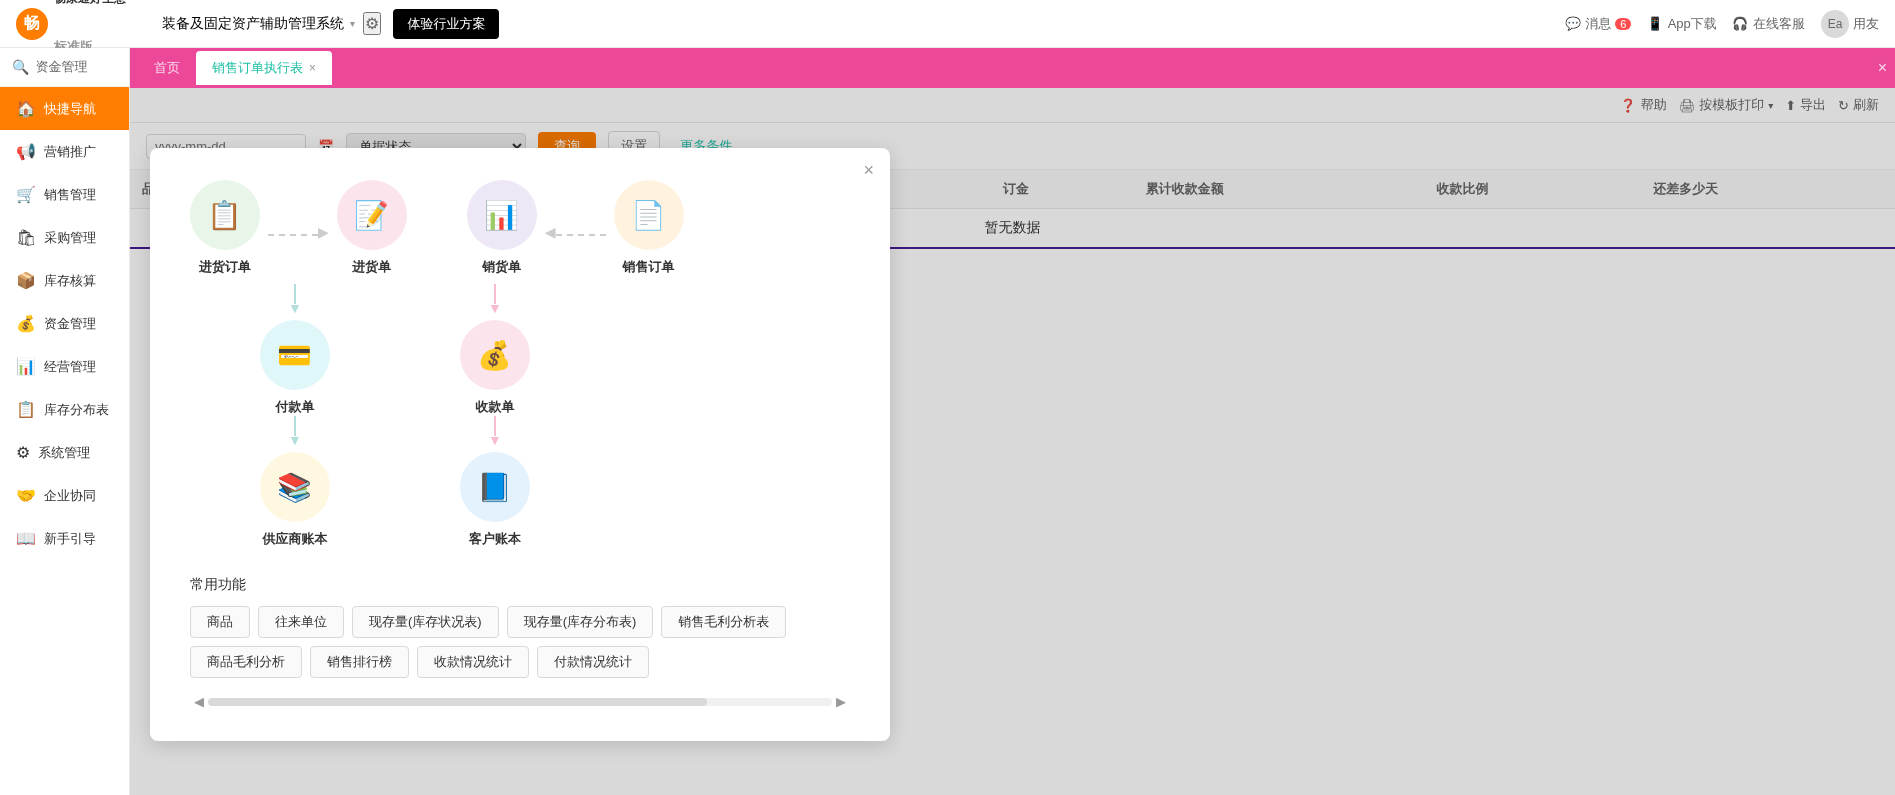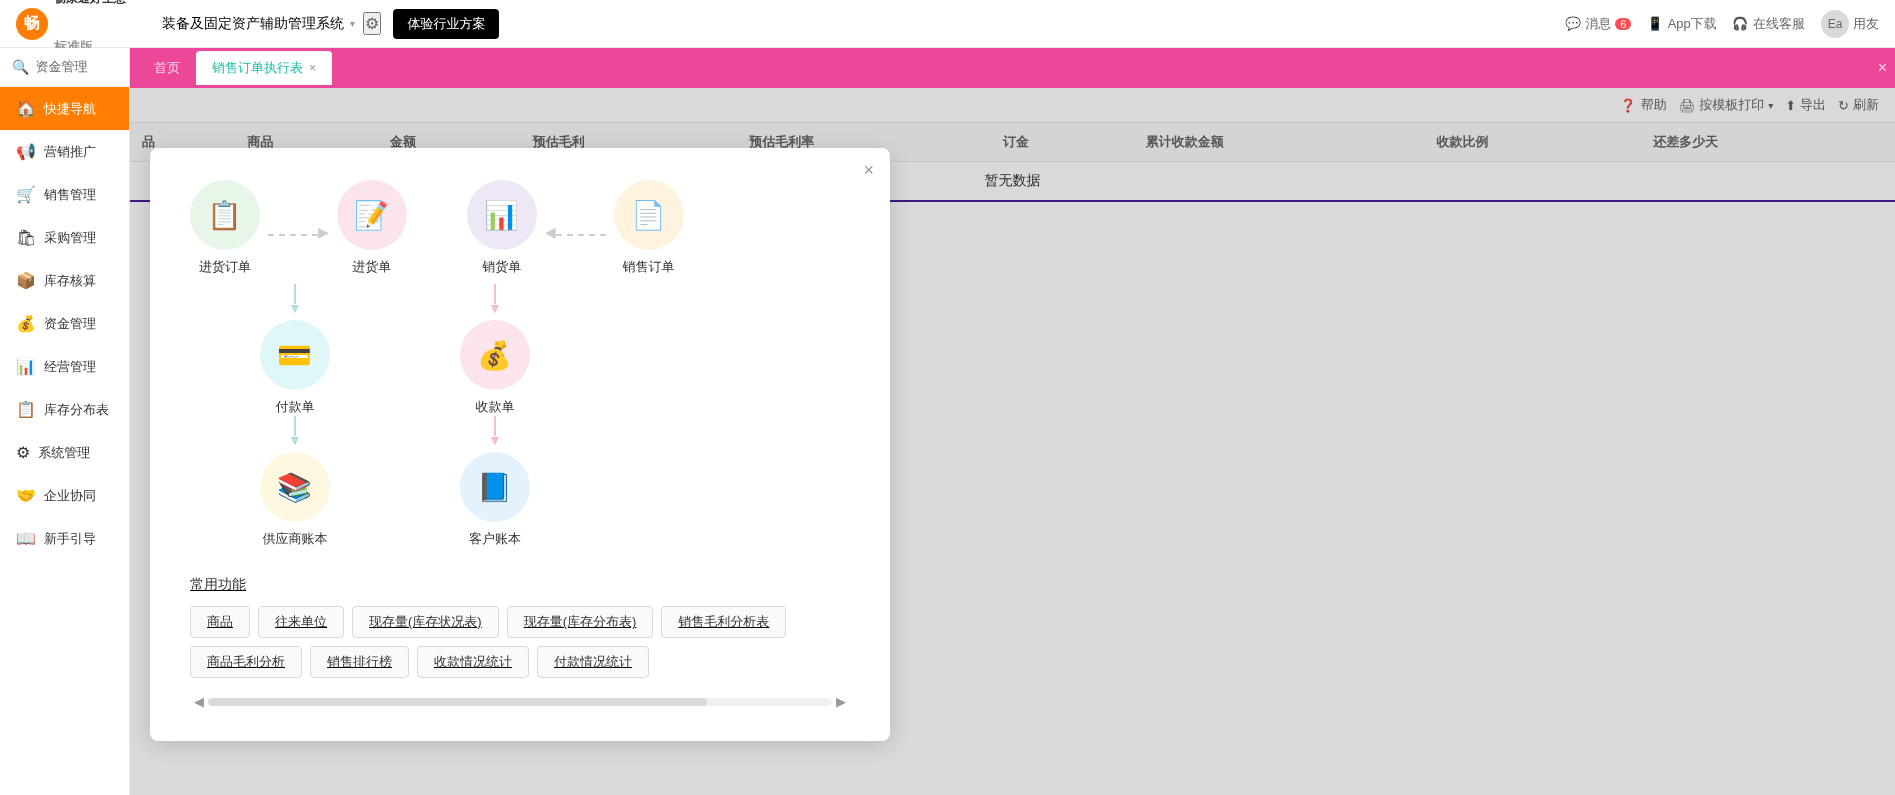--- a/index.html
+++ b/index.html
@@ -66,24 +66,24 @@
     .flow-item { display: flex; flex-direction: column; align-items: center; gap: 8px; }
     .flow-circle { width: 70px; height: 70px; border-radius: 50%; display: flex; align-items: center; justify-content: center; font-size: 28px; }
     .flow-circle.green { background: #e8f5e9; }
     .flow-circle.red-light { background: #fce4ec; }
     .flow-circle.purple { background: #ede7f6; }
     .flow-circle.orange { background: #fff3e0; }
     .flow-circle.teal { background: #e0f2f1; }
     .flow-circle.pink { background: #fce4ec; }
     .flow-circle.yellow { background: #fff8e1; }
     .flow-circle.blue { background: #e3f2fd; }
-    .flow-label { font-size: 13px; color: #333; text-align: center; }
-
-    
-    .common-functions { margin-top: 8px; text-decoration: underline; }
+    .flow-label { font-size: 13px; color: #333; text-align: center; font-weight: bold; }
+
+    
+    .common-functions { margin-top: 8px; }
     .common-functions-title { font-size: 14px; color: #333; margin-bottom: 12px; font-weight: 500; }
     .function-buttons { display: flex; flex-wrap: wrap; gap: 8px; }
     .function-btn { border: 1px solid #d9d9d9; border-radius: 4px; padding: 6px 16px; background: #fafafa; color: #333; cursor: pointer; font-size: 13px; }
 
     
     .scroll-hint { display: flex; align-items: center; margin-top: 16px; }
     .scroll-bar-container { flex: 1; height: 8px; background: #f0f0f0; border-radius: 4px; overflow: hidden; position: relative; }
     .scroll-bar-thumb { height: 100%; width: 80%; background: #d9d9d9; border-radius: 4px; }
     .scroll-arrow { color: #999; cursor: pointer; padding: 0 4px; }
   </style>
@@ -214,20 +214,28 @@
           <div class="toolbar-btn">
             <span>⬆</span>
             <span>导出</span>
           </div>
           <div class="toolbar-btn">
             <span>↻</span>
             <span>刷新</span>
           </div>
         </div>
 
+        <div class="filter-row">
+          <input class="date-input" placeholder="yyyy-mm-dd" style="">
+          <span class="calendar-icon">📅</span>
+          <select class="status-select"><option>单据状态</option></select>
+          <button class="query-btn">查询</button>
+          <button class="setting-btn">设置</button>
+          <span class="more-conditions">更多条件</span>
+        </div>
 
         <div class="table-container">
           <table class="data-table">
             <thead>
               <tr id="table-header-row">
                   <th>品</th>
                   <th>商品</th>
                   <th>金额</th>
                   <th>预估毛利</th>
                   <th>预估毛利率</th>

